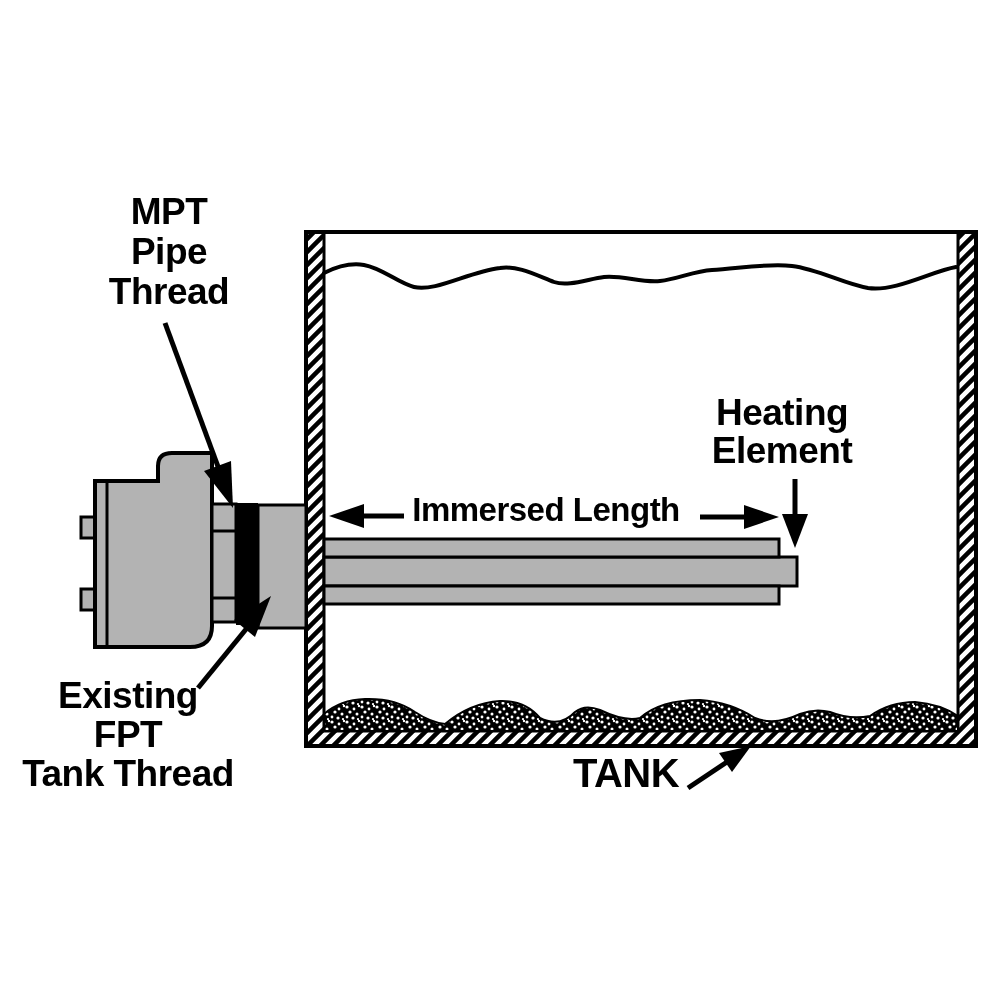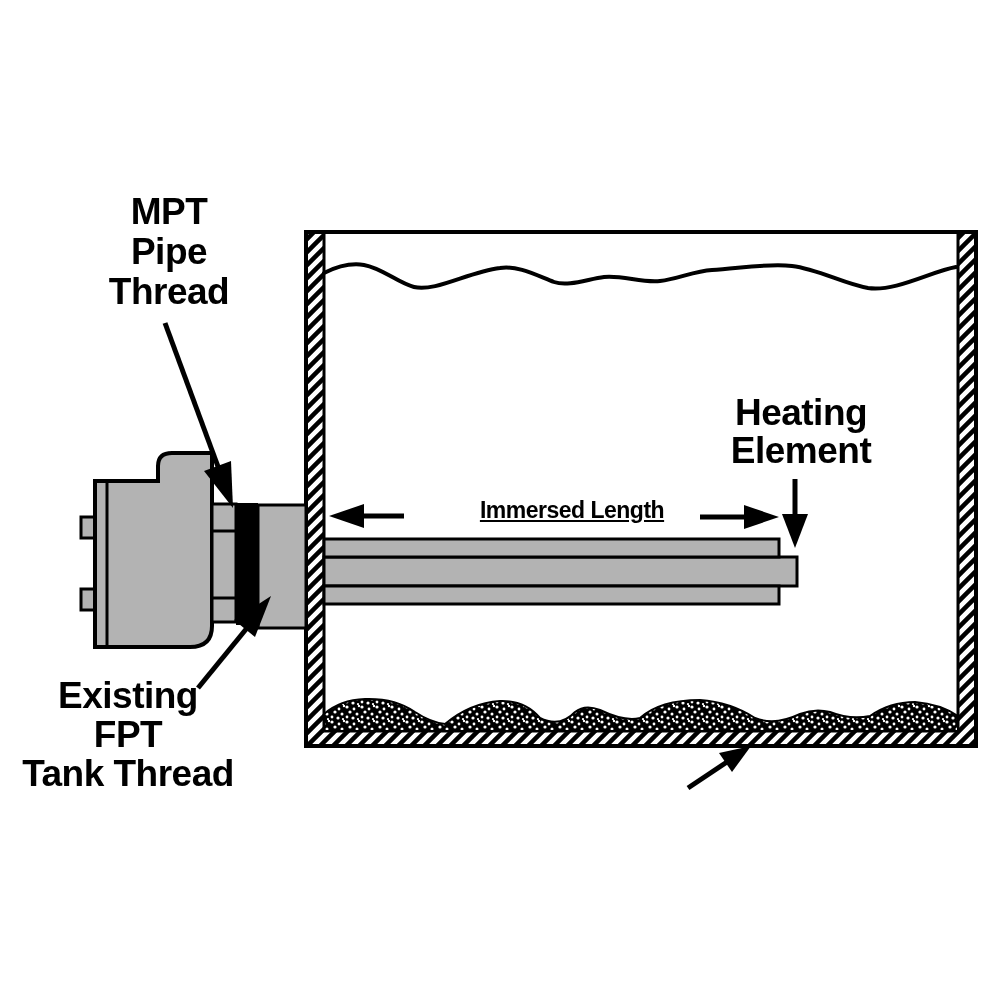--- a/index.html
+++ b/index.html
@@ -19,22 +19,22 @@
     position: absolute;
     color: #000;
     font-weight: 700;
     font-size: 37px;
     line-height: 40px;
     letter-spacing: -0.5px;
     text-align: center;
     white-space: pre-line;
   }
   #label-mpt      { left: 49px;  top: 192px; width: 240px; }
-  #label-heating  { left: 681px; top: 394px; width: 240px; line-height: 38px; }
-  #label-immersed { left: 422px; top: 492px; width: 300px; font-size: 23px; line-height: 36px; text-decoration: underline; }
+  #label-heating  { left: 662px; top: 394px; width: 240px; line-height: 38px; }
+  #label-immersed { left: 396px; top: 492px; width: 300px; font-size: 33px; line-height: 36px; }
   #label-existing { left: 8px;   top: 676px; width: 240px; line-height: 39px; }
   #label-tank     { left: 566px; top: 753px; width: 120px; font-size: 40px; line-height: 40px; }
 </style>
 </head>
 <body>
 
 <div id="stage">
 
   <svg width="1000" height="1000" viewBox="0 0 1000 1000">
     <defs>
@@ -116,14 +116,15 @@
 
   <div class="label" id="label-mpt">MPT
 Pipe
 Thread</div>
   <div class="label" id="label-heating">Heating
 Element</div>
   <div class="label" id="label-immersed">Immersed Length</div>
   <div class="label" id="label-existing">Existing
 FPT
 Tank Thread</div>
+  <div class="label" id="label-tank">TANK</div>
 
 </div>
 
 </body></html>

